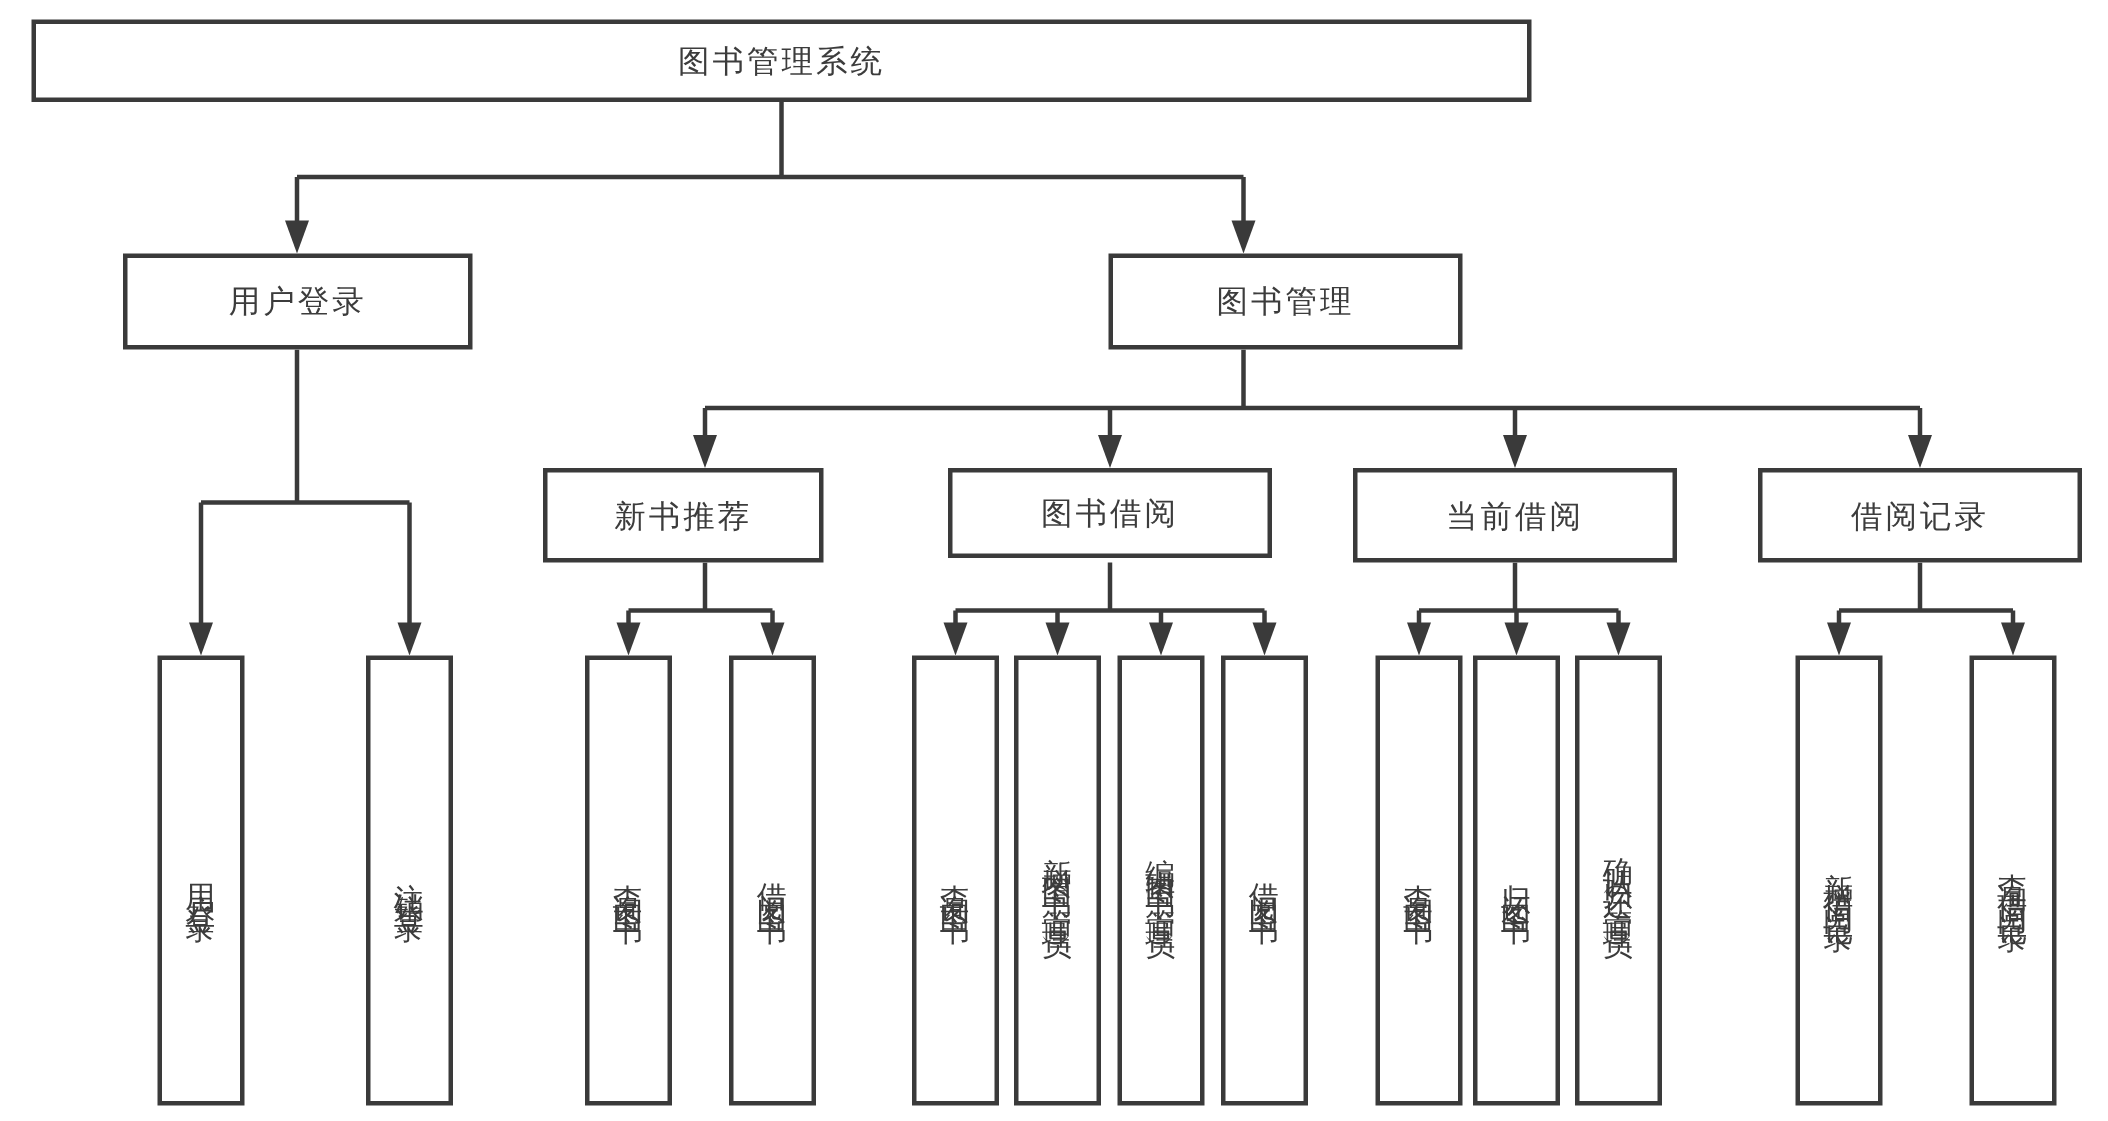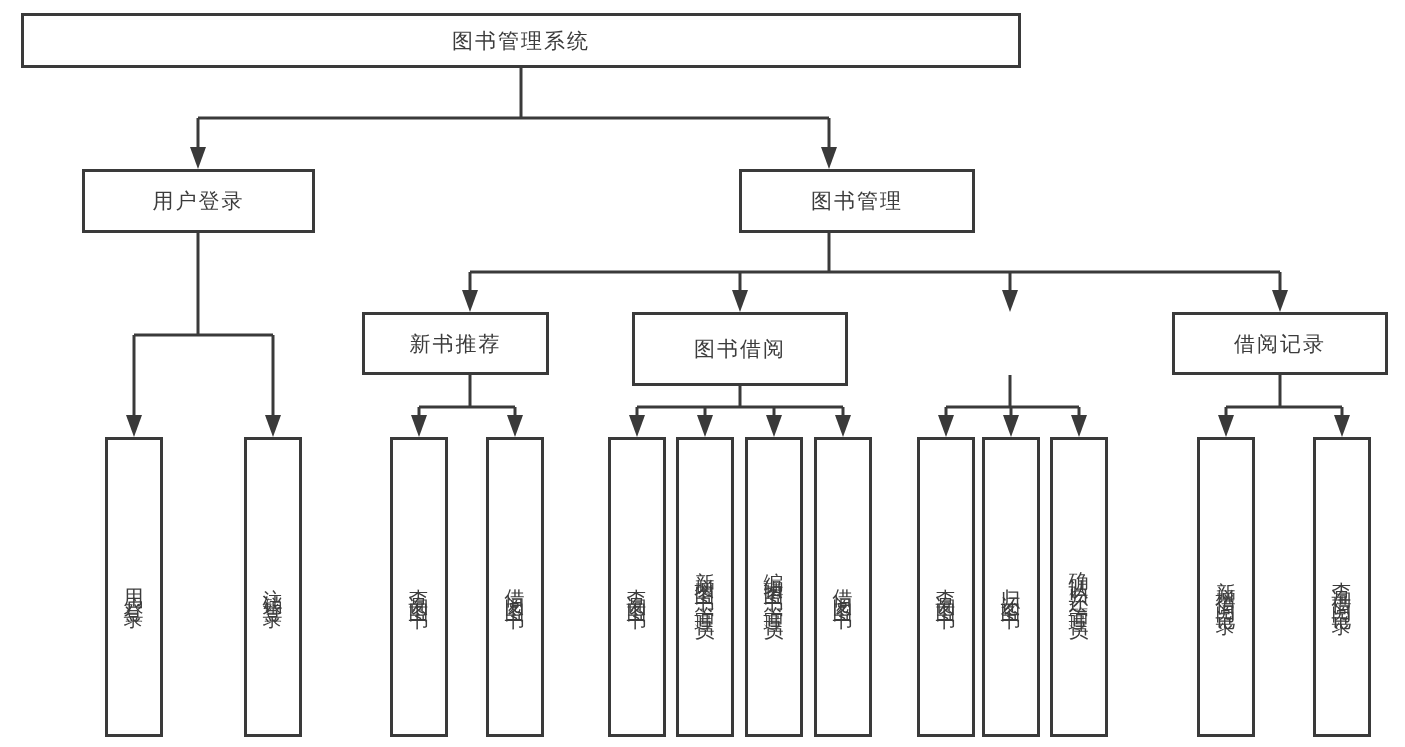--- a/index.html
+++ b/index.html
@@ -106,21 +106,22 @@
       <polygon points="1218,415 1234,415 1226,437" fill="#3a3a3a"></polygon>
       <polygon points="1334,415 1350,415 1342,437" fill="#3a3a3a"></polygon>
     </svg>
 
   <div class="node h-node" style="left:21px;top:13px;width:1000px;height:55px;">图书管理系统</div>
 
   <div class="node h-node" style="left:82px;top:169px;width:233px;height:64px;">用户登录</div>
   <div class="node h-node" style="left:711px;top:169px;width:236px;height:64px;margin-left:28px;">图书管理</div>
 
   <div class="node h-node" style="left:362px;top:312px;width:187px;height:63px;">新书推荐</div>
-  <div class="node h-node" style="left:632px;top:312px;width:216px;height:74px;">图书借阅</div>
+  <div class="node h-node" style="left:632px;top:312px;width:216px;height:60px;">图书借阅</div>
+  <div class="node h-node" style="left:902px;top:312px;width:216px;height:63px;">当前借阅</div>
   <div class="node h-node" style="left:1172px;top:312px;width:216px;height:63px;">借阅记录</div>
 
   <div class="node v-node" style="left:105px;top:437px;width:58px;height:300px;">用户登录</div>
   <div class="node v-node" style="left:244px;top:437px;width:58px;height:300px;">注销登录</div>
 
   <div class="node v-node" style="left:390px;top:437px;width:58px;height:300px;">查询图书</div>
   <div class="node v-node" style="left:486px;top:437px;width:58px;height:300px;">借阅图书</div>
 
   <div class="node v-node" style="left:608px;top:437px;width:58px;height:300px;">查询图书</div>
   <div class="node v-node" style="left:676px;top:437px;width:58px;height:300px;">新增图书（管理员）</div>

